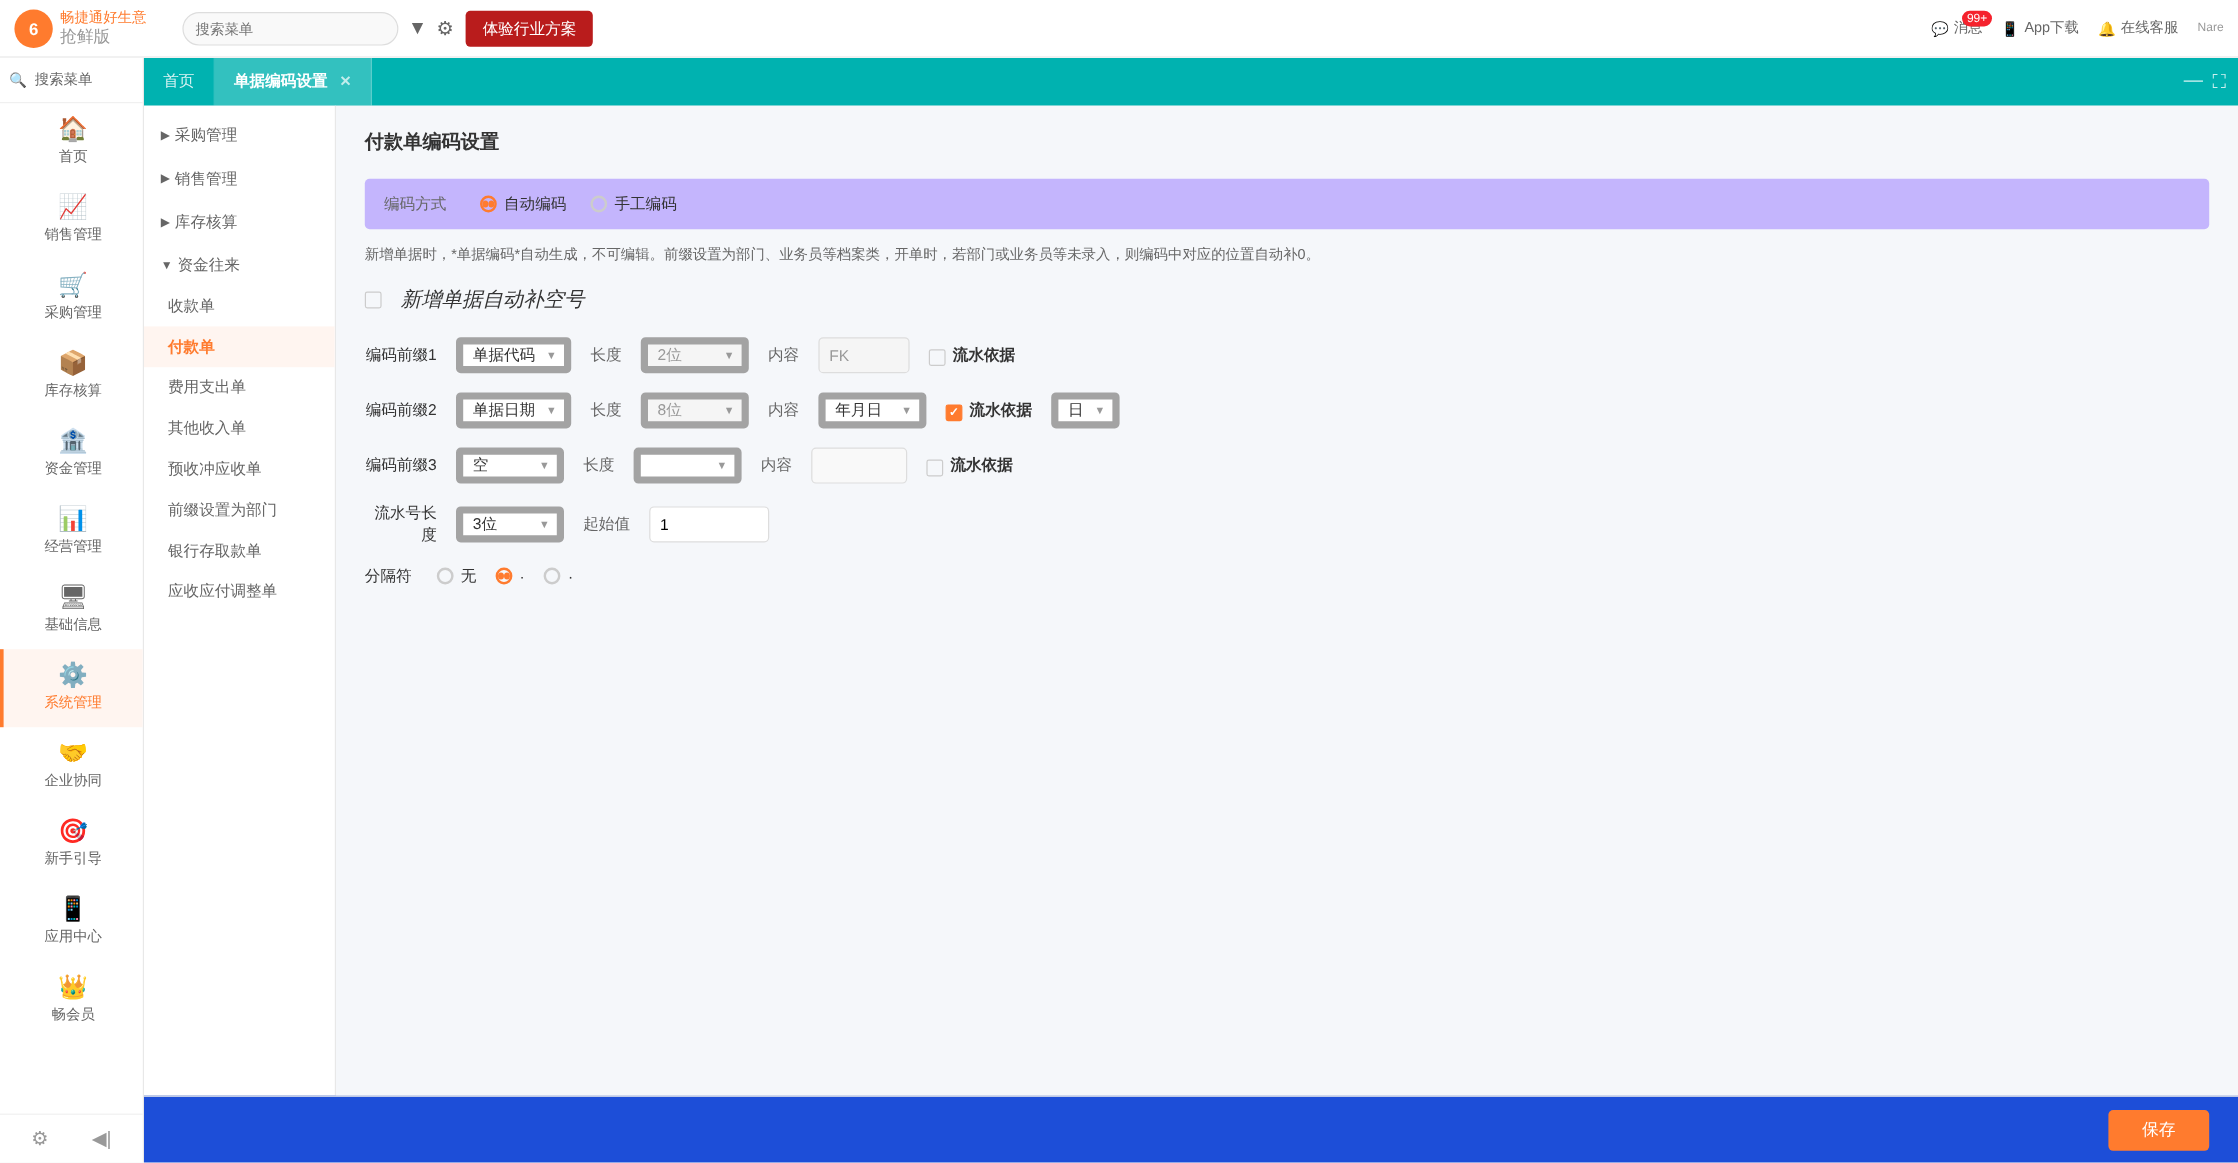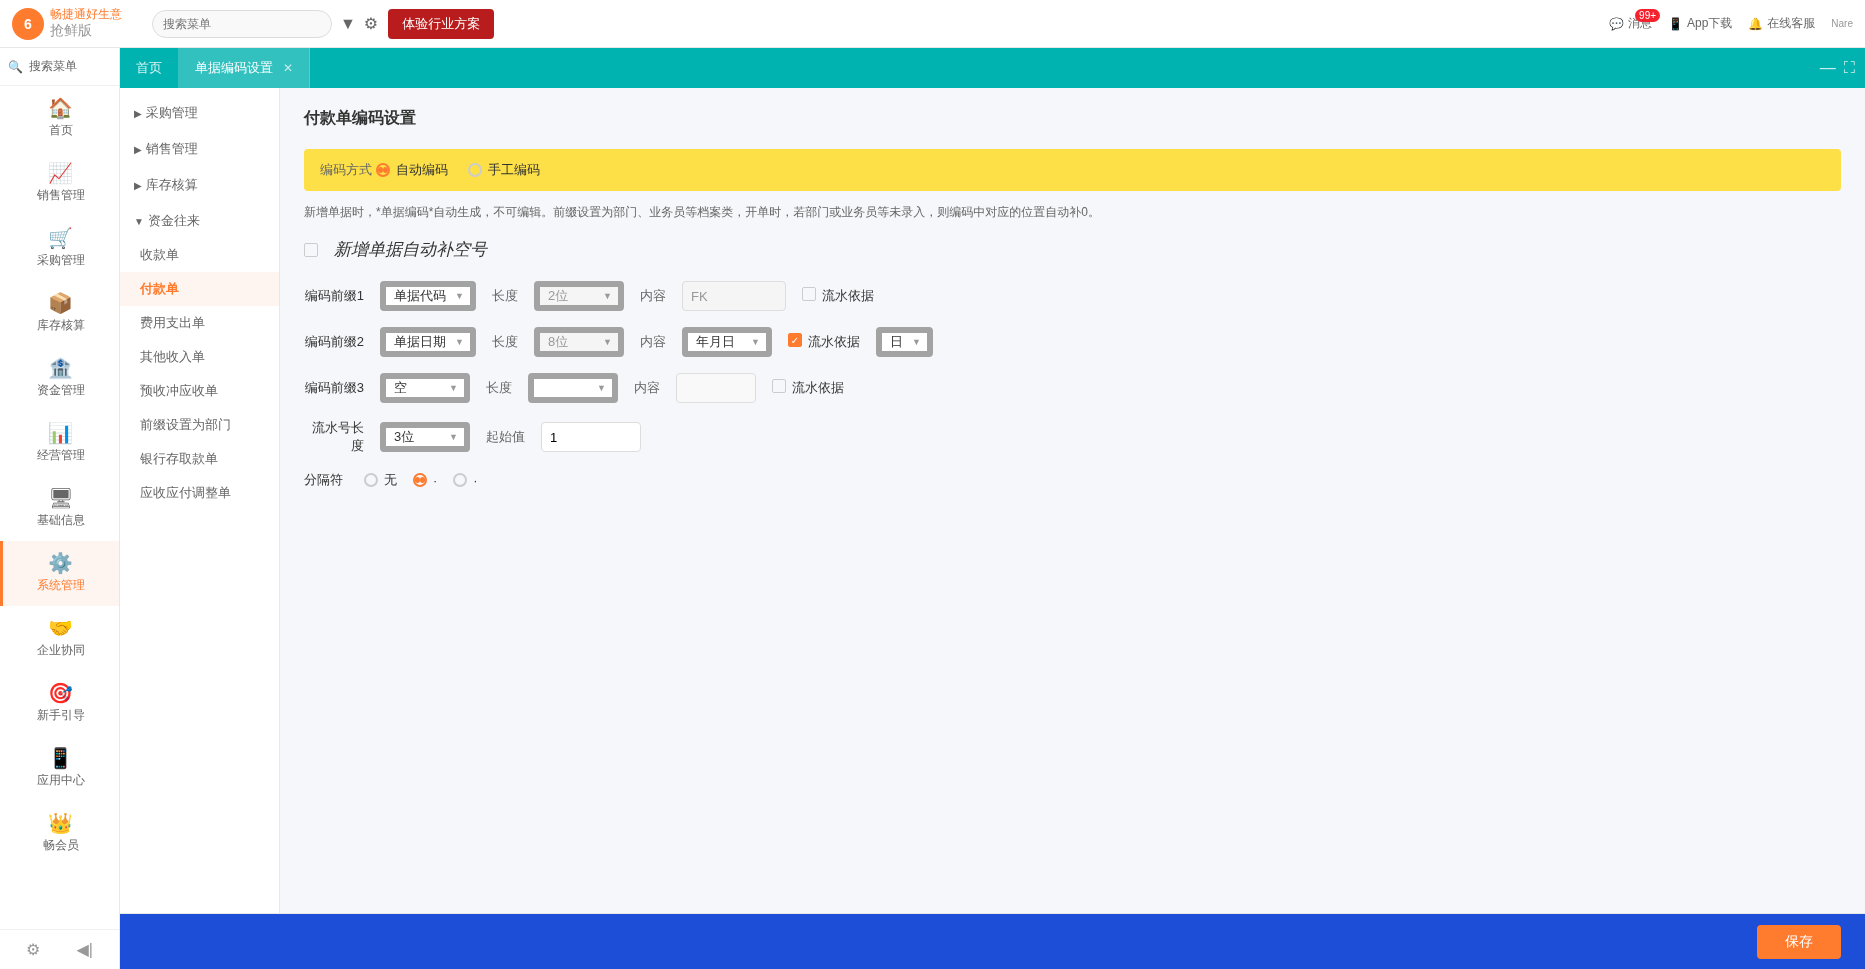--- a/index.html
+++ b/index.html
@@ -221,21 +221,21 @@
       padding: 0 16px;
       font-size: 13px;
       cursor: pointer;
       color: rgba(255,255,255,0.85);
       gap: 6px;
       border-right: 1px solid rgba(255,255,255,0.2);
     }
     .tab-item.active {
       background: rgba(255,255,255,0.2);
       color: white;
-      font-weight: normal;
+      font-weight: bold;
     }
     .tab-close {
       font-size: 12px;
       color: rgba(255,255,255,0.7);
       cursor: pointer;
       margin-left: 4px;
     }
     .tab-bar-actions {
       margin-left: auto;
       display: flex;
@@ -450,23 +450,24 @@
       content: '▼';
       position: absolute;
       right: 6px;
       font-size: 9px;
       color: #999;
     }
 
     
     .inline-checkbox {
       display: flex;
-      align-items: flex-start;
+      align-items: flex-end;
       gap: 6px;
       cursor: pointer;
+      font-weight: bold;
     }
     .inline-checkbox-box {
       width: 14px;
       height: 14px;
       border: 1px solid #ccc;
       border-radius: 2px;
       display: flex;
       align-items: center;
       justify-content: center;
       font-size: 10px;
@@ -675,21 +676,21 @@
           <div class="sec-menu-item">前缀设置为部门</div>
           <div class="sec-menu-item">银行存取款单</div>
           <div class="sec-menu-item">应收应付调整单</div>
         </div>
       </div>
 
       <div class="page-content">
         <div class="page-title">付款单编码设置</div>
 
         
-        <div style="display:flex; align-items:center; gap:4px; background:#fde047; padding:12px 16px; border-radius:4px; margin-bottom:12px;">
+        <div style="display:flex; align-items:center; gap:28px; background:#c4b5fd; padding:12px 16px; border-radius:4px; margin-bottom:12px;">
           <span class="encode-method-label">编码方式</span>
           <div class="radio-group">
             <label class="radio-item">
               <div class="radio-circle checked">
                   <div style="width:6px;height:6px;border-radius:50%;background:#ff7b2e;"></div>
                 </div>
               <span>自动编码</span>
             </label>
             <label class="radio-item">
               <div class="radio-circle"></div>
@@ -712,21 +713,21 @@
         </div>
 
         
         
         <div class="form-row">
           <span class="form-label">编码前缀1</span>
           <div class="form-select-wrapper">单据代码</div>
           <span class="form-field-label">长度</span>
           <div class="form-select-wrapper" style="background:#f5f5f5; color:#999;">2位</div>
           <span class="form-field-label">内容</span>
-          <input class="form-input disabled" value="FK" readonly="" style="width: 104px;">
+          <input class="form-input disabled" value="FK" readonly="" style="width: 76px;">
           <label class="inline-checkbox">
             <div class="inline-checkbox-box"></div>
             <span>流水依据</span>
           </label>
         </div>
 
         
         <div class="form-row">
           <span class="form-label">编码前缀2</span>
           <div class="form-select-wrapper">单据日期</div>

